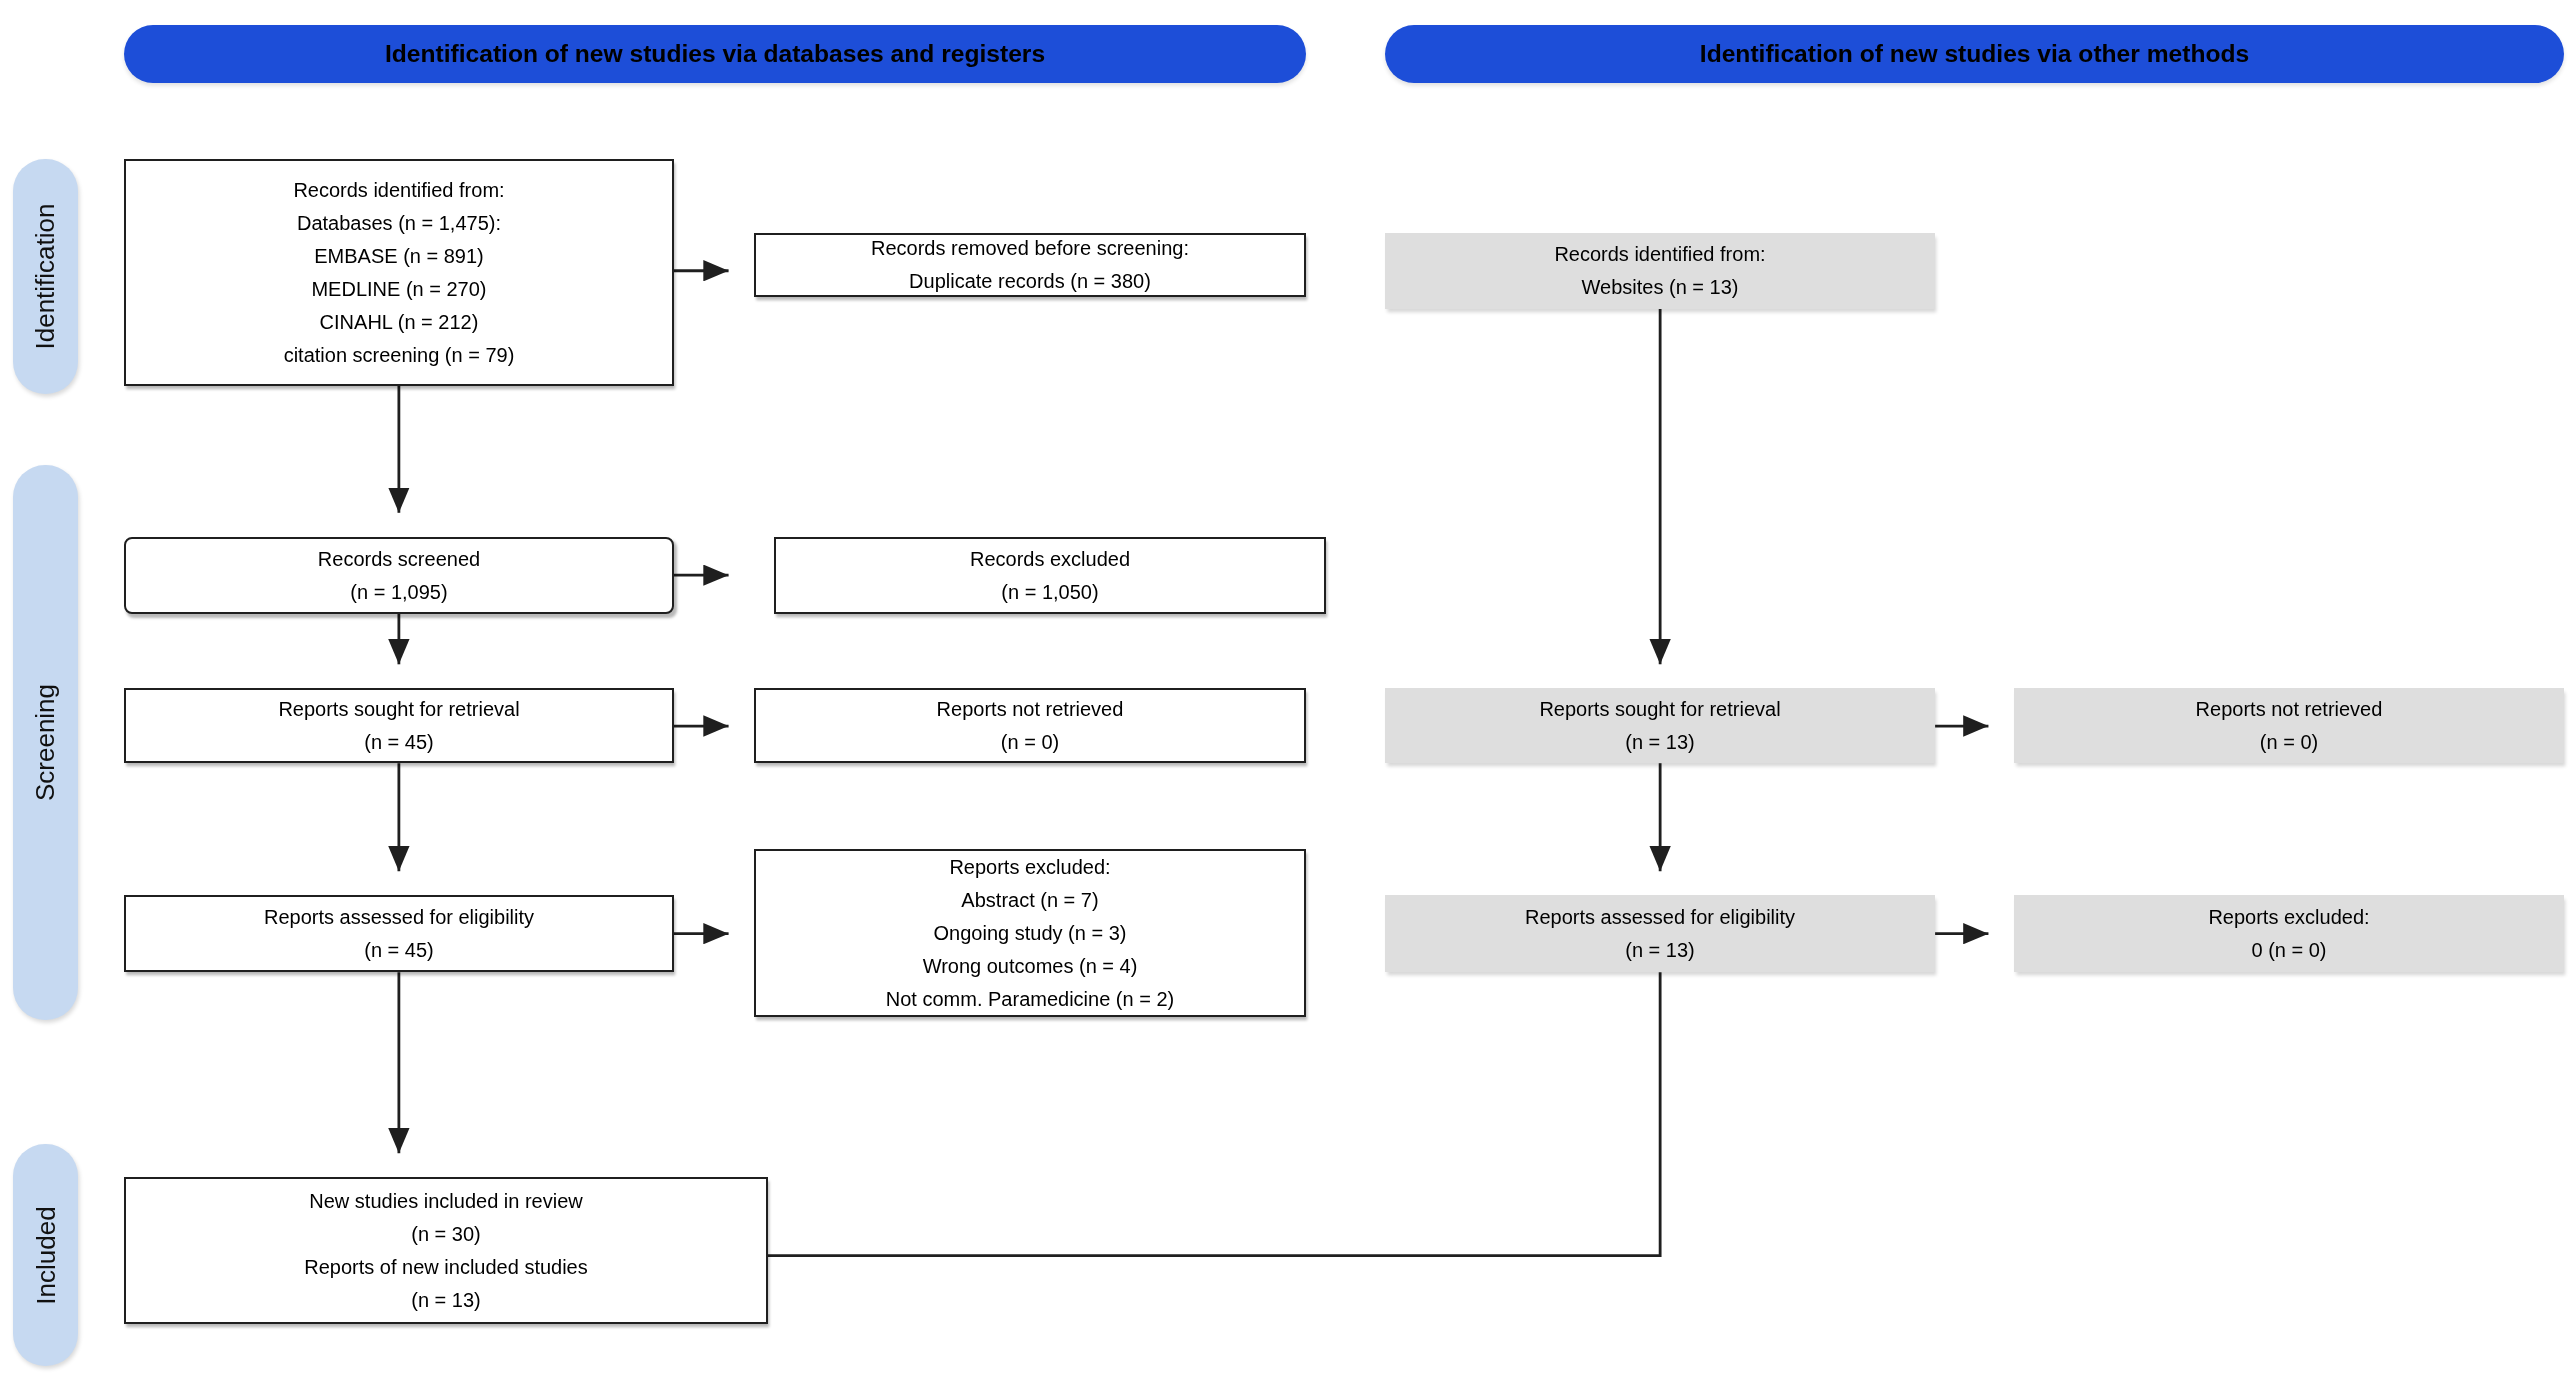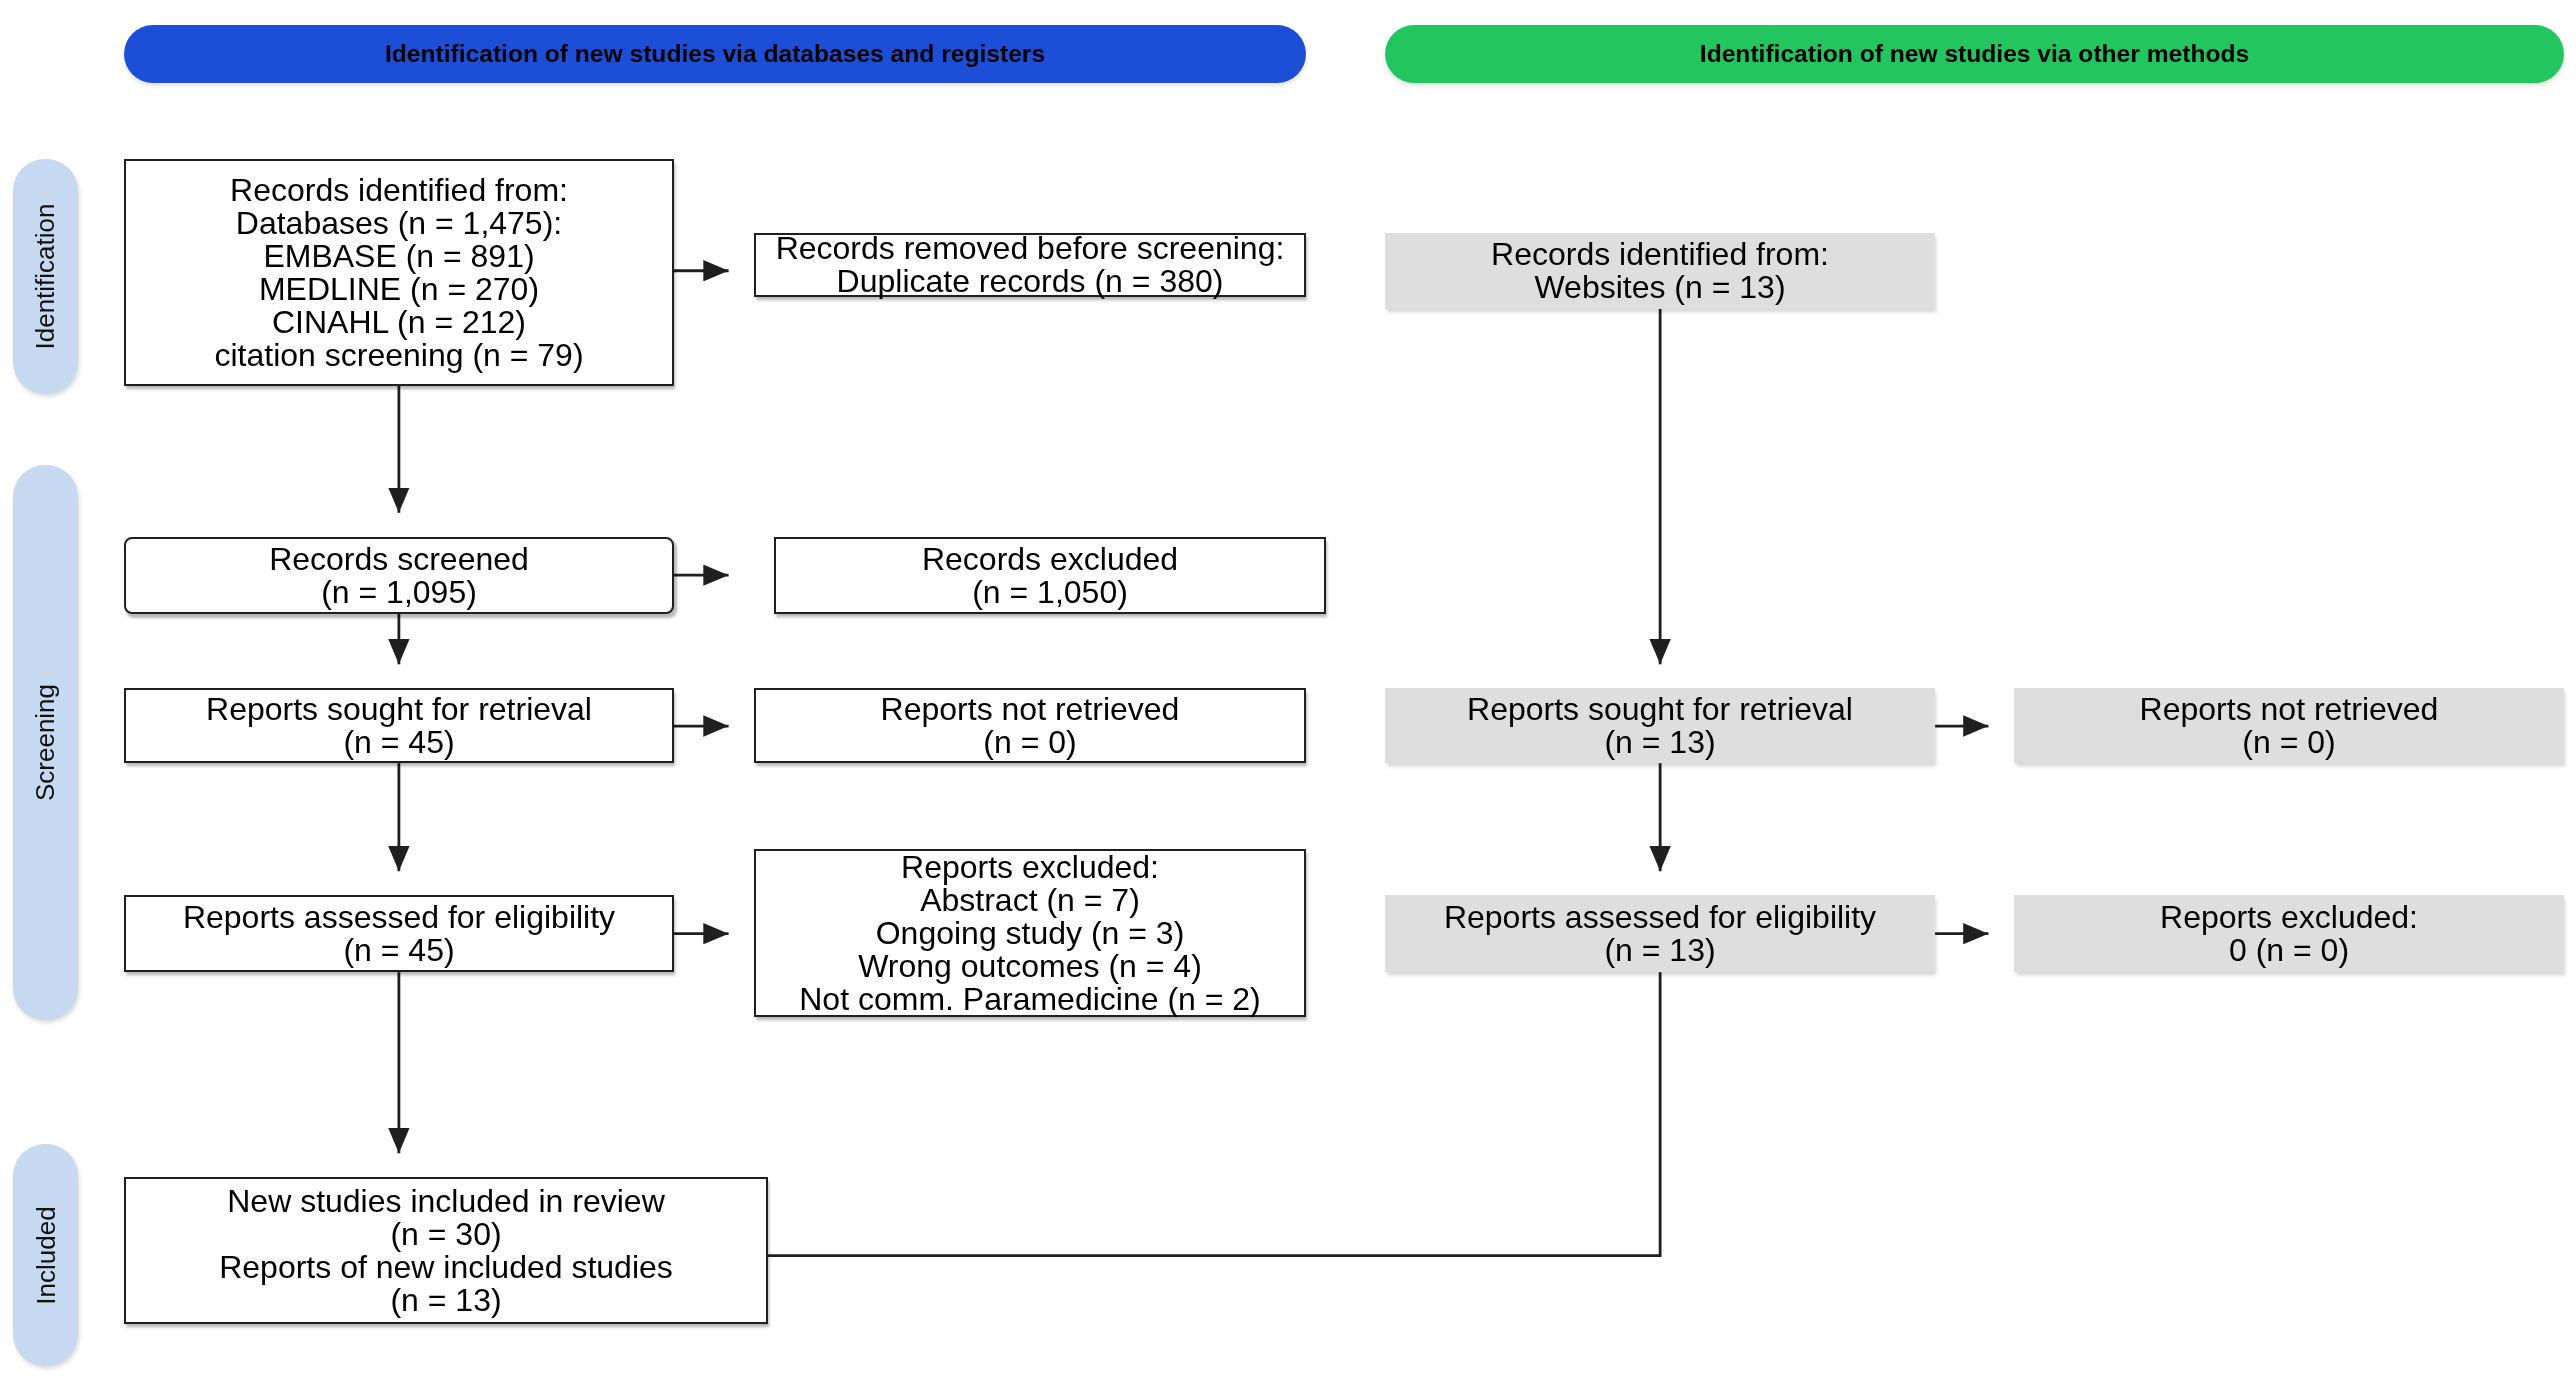--- a/index.html
+++ b/index.html
@@ -14,42 +14,42 @@
   
   .banner{
     position:absolute;
     height:58px;
     border-radius:29px;
     display:flex;align-items:center;justify-content:center;
     font-size:24.6px;font-weight:bold;
     box-shadow:0 2.8px 4.2px rgba(0,0,0,0.12);
   }
   .banner.yellow{background:#1d4ed8;}
-  .banner.gray{background:#22c55e;}
+  .banner.gray{background:#1d4ed8;}
   
   .pill{
     position:absolute;
     left:13.3px;width:65px;
     background:#C6D9F1;
     border-radius:32px;
     display:flex;align-items:center;justify-content:center;
     box-shadow:1.4px 2.8px 4.2px rgba(0,0,0,0.15);
   }
   .pill span{
     transform:rotate(-90deg);
     white-space:nowrap;
     font-size:26px;
     color:#111111;
   }
   
   .box{
     position:absolute;
     display:flex;flex-direction:column;align-items:center;justify-content:center;
     text-align:center;
-    font-size:32px;line-height:33px;
+    font-size:20px;line-height:33px;
     box-sizing:border-box;
     padding:2.8px 7px;
   }
   .box.white{
     background:#FFFFFF;
     border:2.8px solid #1F1F1F;
     box-shadow:2.1px 3.5px 2.8px rgba(0,0,0,0.28);
   }
   .box.grayfill{
     background:#DEDEDE;

